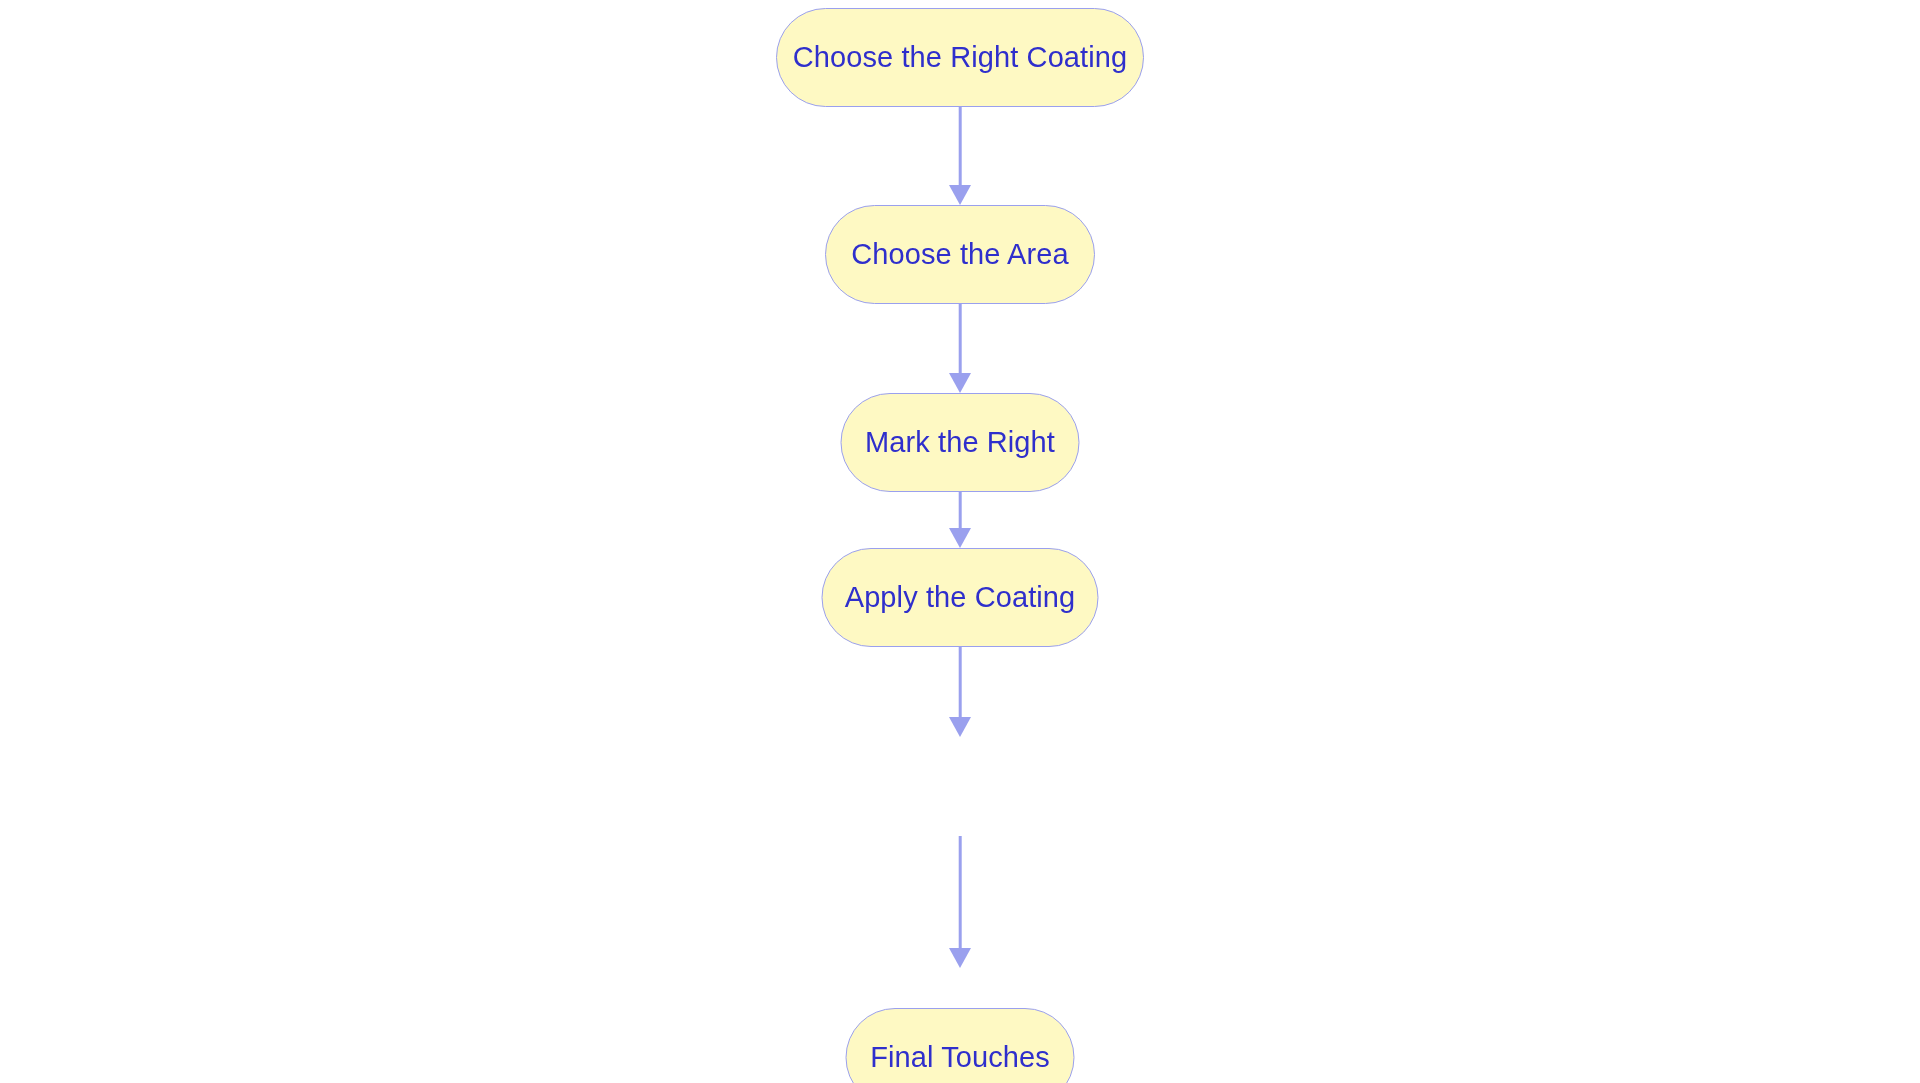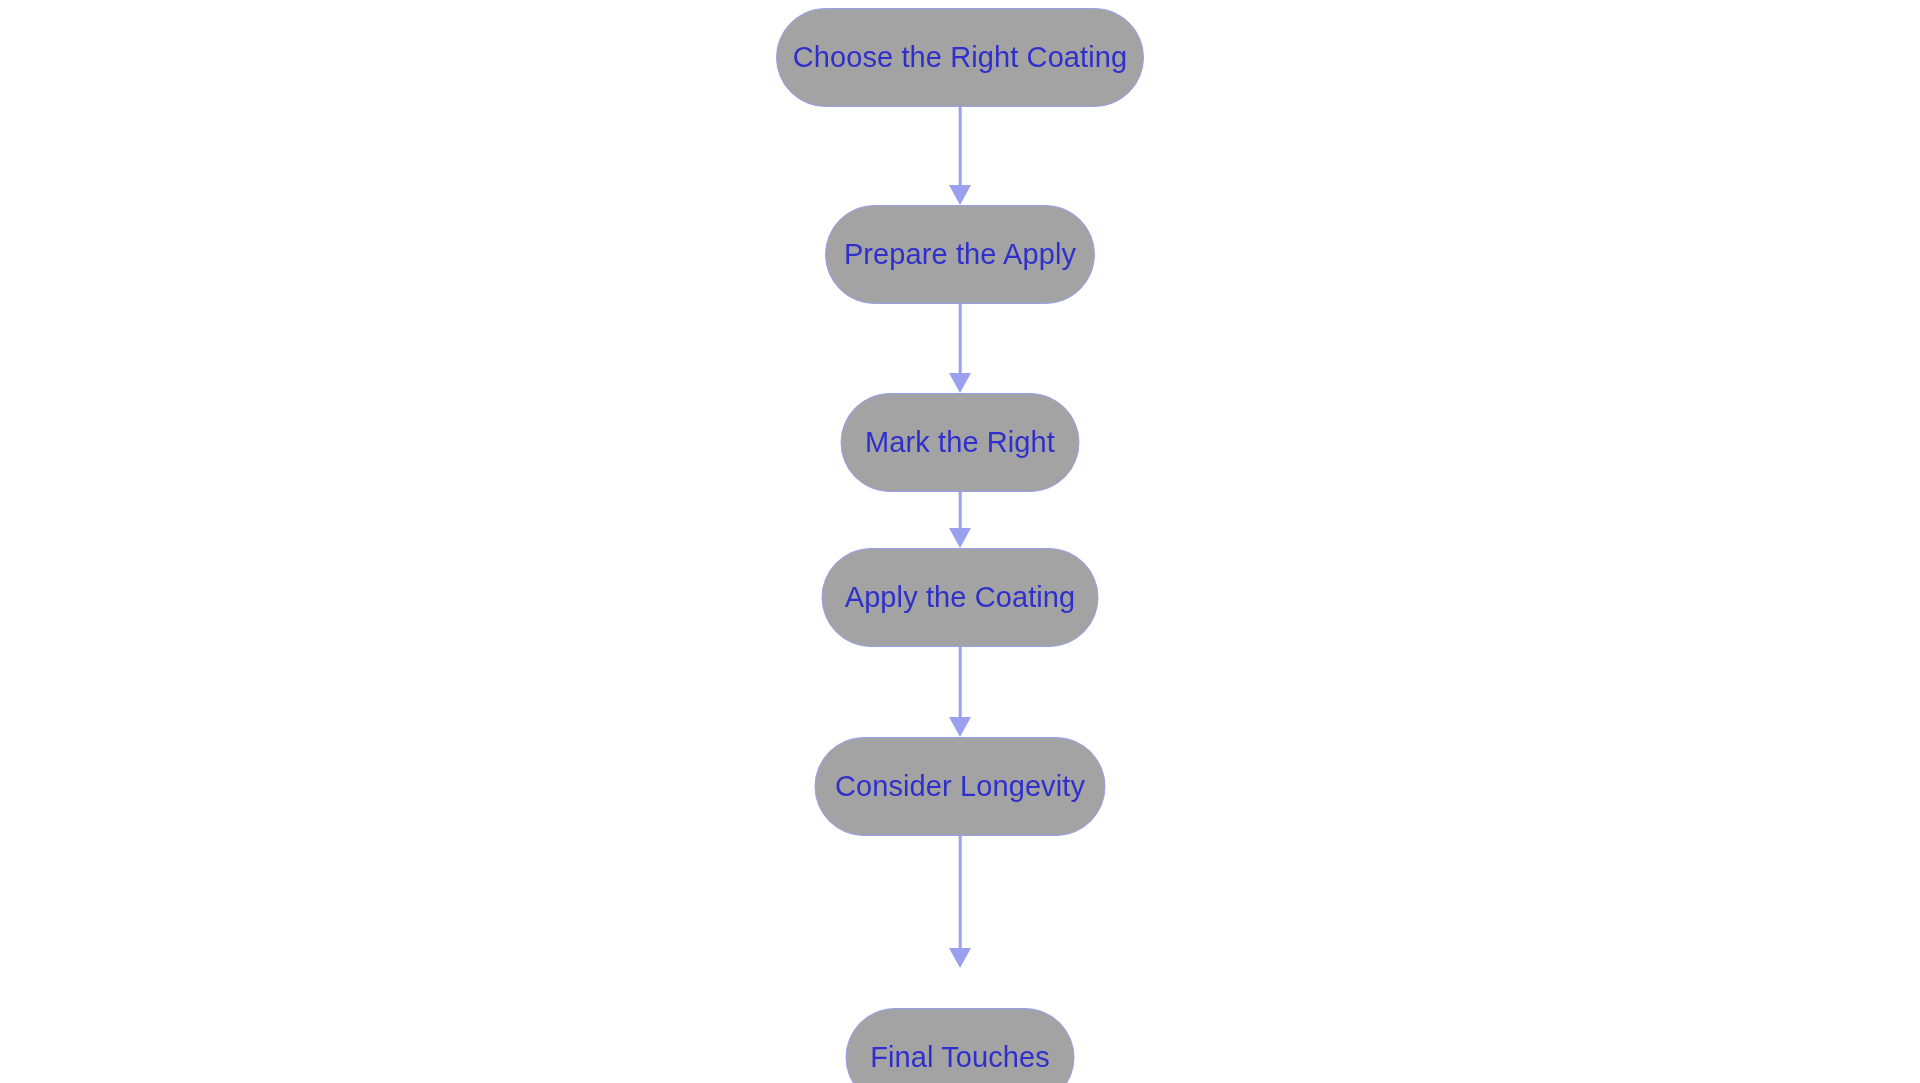--- a/index.html
+++ b/index.html
@@ -23,21 +23,21 @@
 
   
   .node {
     position: absolute;
     left: 50%;
     transform: translateX(-50%);
     display: flex;
     align-items: center;
     justify-content: center;
     box-sizing: border-box;
-    background: #a3a3a3;
+    background: #fef9c3;
     border: 1.6px solid #9aa0ee;
     border-radius: 999px;
     height: 99px;
     padding: 0 34px;
     white-space: nowrap;
   }
   .node-label {
     color: #2f2fcc;
     font-size: 29px;
     line-height: 1;
@@ -99,21 +99,21 @@
   <div class="node n0">
     <span class="node-label">Choose the Right Coating</span>
   </div>
 
   <div class="connector c0">
     <div class="shaft"></div>
     <div class="arrowhead"></div>
   </div>
 
   <div class="node n1">
-    <span class="node-label">Prepare the Apply</span>
+    <span class="node-label">Choose the Area</span>
   </div>
 
   <div class="connector c1">
     <div class="shaft"></div>
     <div class="arrowhead"></div>
   </div>
 
   <div class="node n2">
     <span class="node-label">Mark the Right</span>
   </div>
@@ -125,23 +125,20 @@
 
   <div class="node n3">
     <span class="node-label">Apply the Coating</span>
   </div>
 
   <div class="connector c3">
     <div class="shaft"></div>
     <div class="arrowhead"></div>
   </div>
 
-  <div class="node n4">
-    <span class="node-label">Consider Longevity</span>
-  </div>
 
   <div class="connector c4">
     <div class="shaft"></div>
     <div class="arrowhead"></div>
   </div>
 
   <div class="node n5">
     <span class="node-label">Final Touches</span>
   </div>
 

